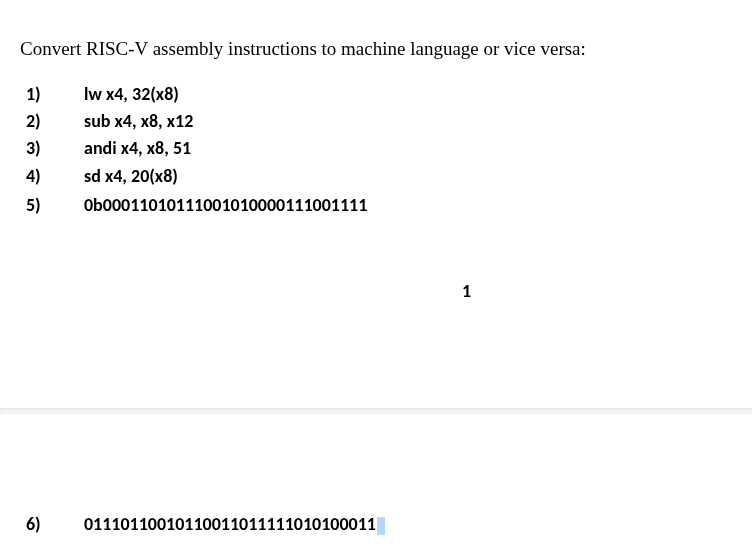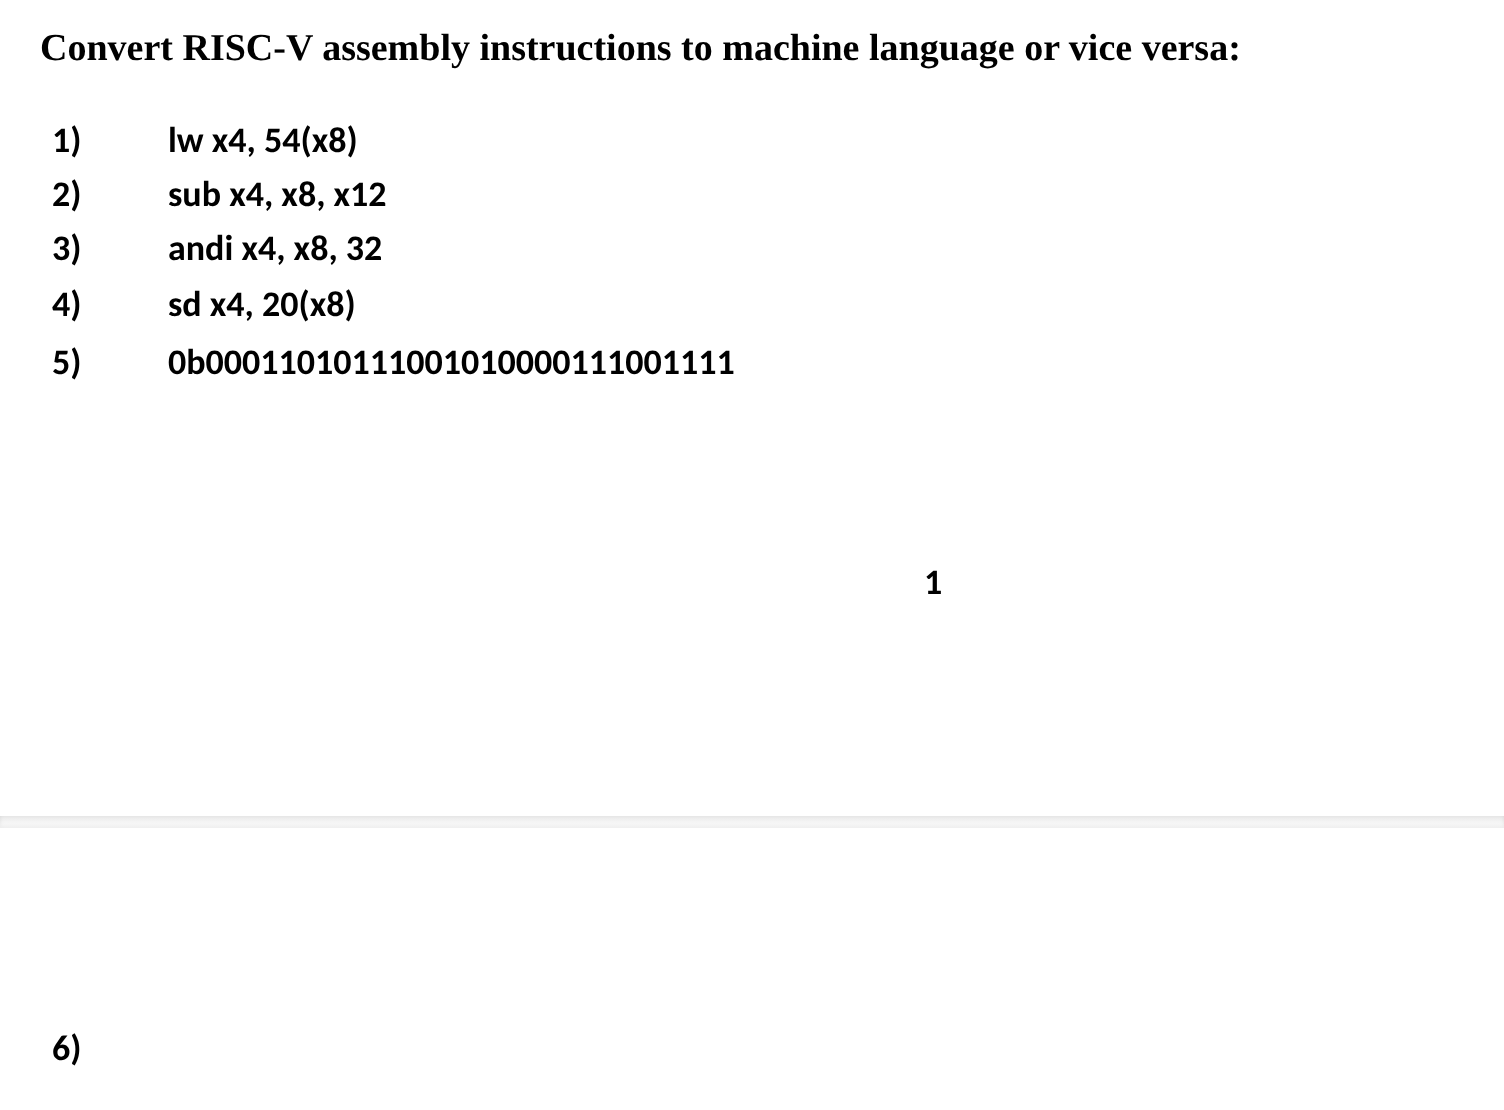--- a/index.html
+++ b/index.html
@@ -11,22 +11,23 @@
       width: 752px;
       height: 555px;
       background: #ffffff;
       font-family: "Times New Roman", Times, serif;
       color: #000000;
       position: relative;
       padding: 14px 20px;
     }
     .prompt {
       font-size: 19px;
-      font-weight: 700;
+      font-weight: 400;
       margin-bottom: 22px;
+      margin-top: 24px;
     }
     .items {
       margin-left: 6px;
     }
     .item-row {
       display: flex;
       align-items: baseline;
       font-family: Calibri, Arial, sans-serif;
       font-size: 18px;
       font-weight: 700;
@@ -80,39 +81,42 @@
     }
   </style>
 </head>
 <body>
 
 <div class="prompt">Convert RISC-V assembly instructions to machine language or vice versa:</div>
 
 <div class="items">
   <div class="item-row">
     <span class="item-num">1)</span>
-    <span class="item-content">lw x4, 54(x8)</span>
+    <span class="item-content">lw x4, 32(x8)</span>
   </div>
   <div class="item-row">
     <span class="item-num">2)</span>
     <span class="item-content">sub x4, x8, x12</span>
   </div>
   <div class="item-row">
     <span class="item-num">3)</span>
-    <span class="item-content">andi x4, x8, 32</span>
+    <span class="item-content">andi x4, x8, 51</span>
   </div>
   <div class="item-row">
     <span class="item-num">4)</span>
     <span class="item-content">sd x4, 20(x8)</span>
   </div>
   <div class="item-row gap-before-5">
     <span class="item-num">5)</span>
     <span class="item-content">0b00011010111001010000111001111</span>
   </div>
 </div>
 
 <div class="page-num">1</div>
 
 <div class="divider"></div>
 
 <div class="item-6">
   <span class="item-num">6)</span>
+  <span class="item-content">
+    <span>01110110010110011011111010100011</span><span class="cursor-highlight"></span>
+  </span>
 </div>
 
 </body></html>

